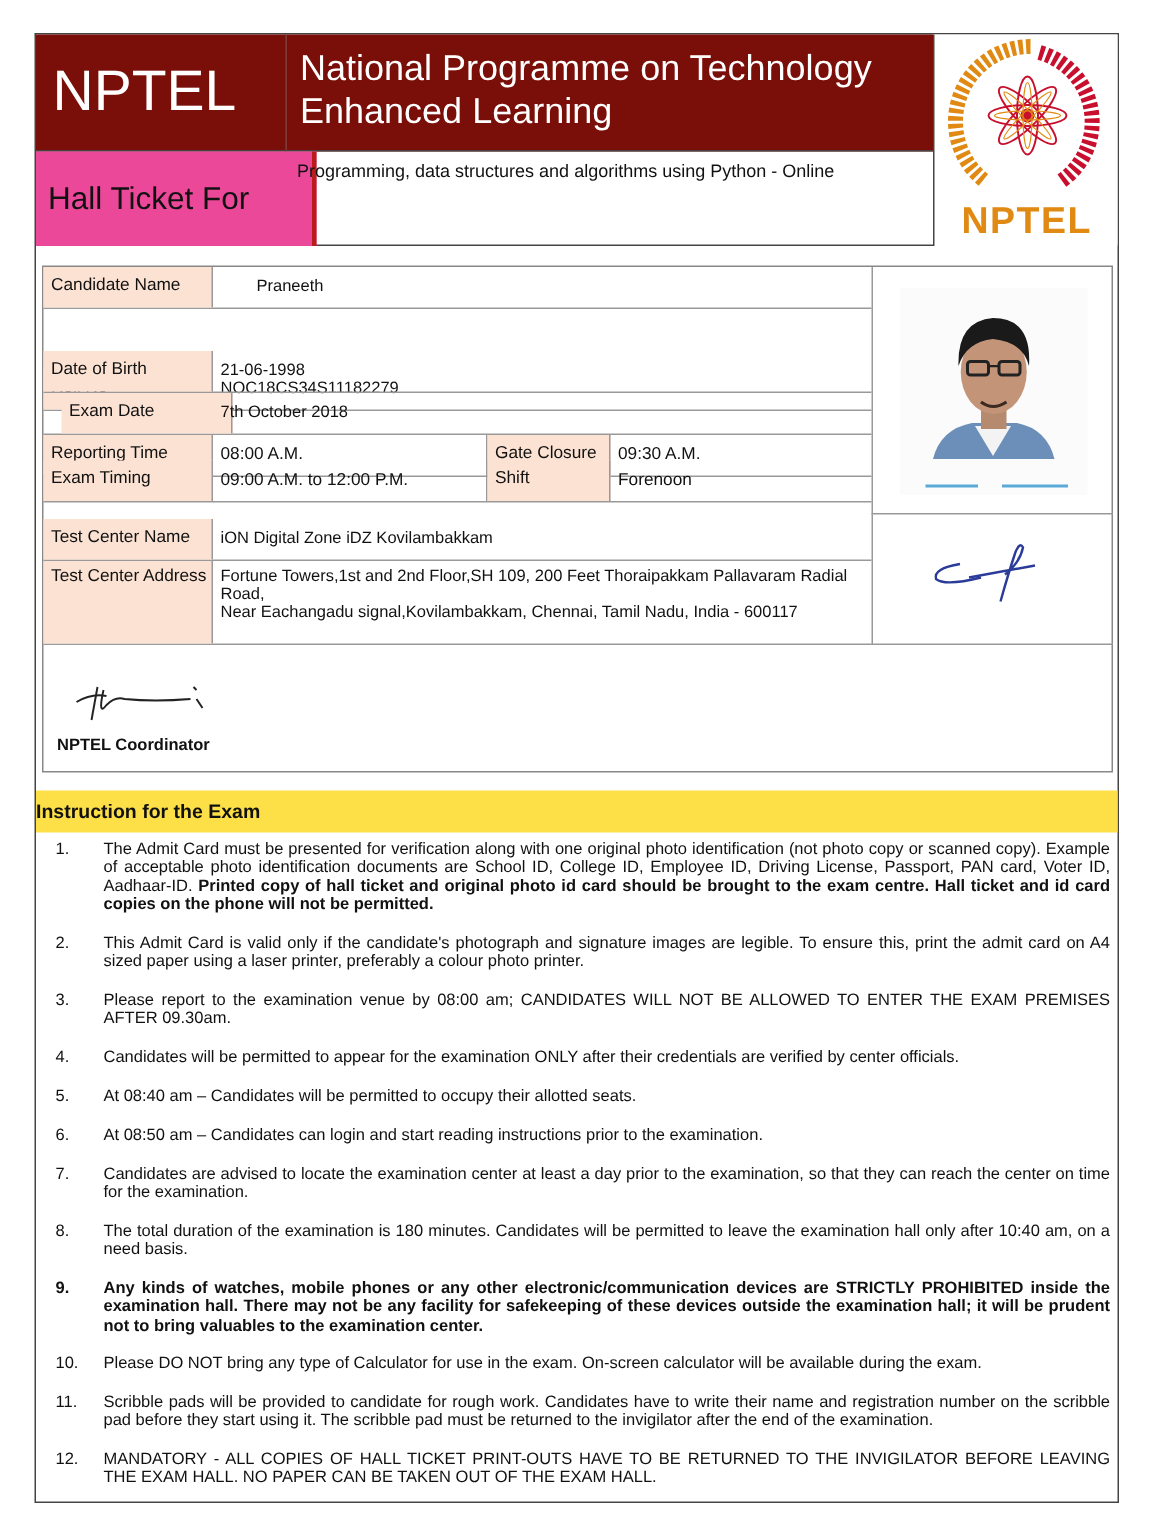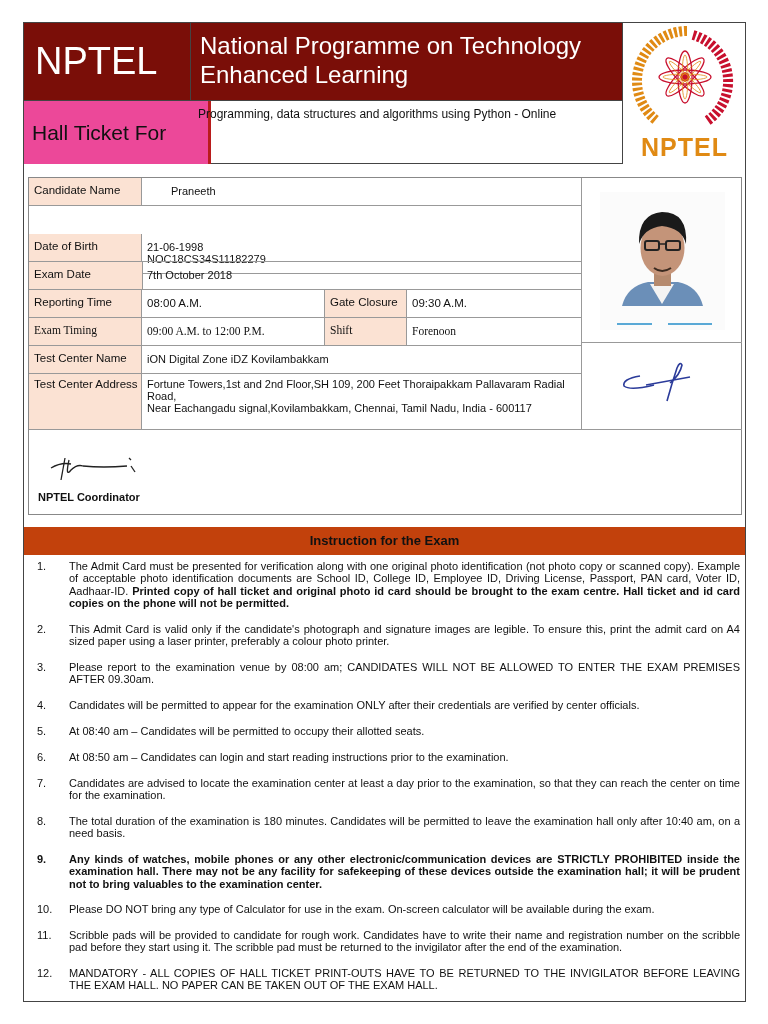--- a/index.html
+++ b/index.html
@@ -23,21 +23,21 @@
     .row { position: absolute; left: 0; height: 28px; border-bottom: 1px solid #999; }
     .lbl { position: absolute; top: 0; height: 100%; background: #fbe2d3; font-size: 11.5px; padding: 6px 0 0 5px; border-right: 1px solid #999; }
     .val { position: absolute; top: 0; height: 100%; font-size: 11px; padding: 7px 0 0 5px; }
     .val.big { font-size: 11.5px; padding-top: 7px; }
     .photo-cell { position: absolute; left: 552px; top: 0; width: 161px; height: 165px; border-left: 1px solid #999; border-bottom: 1px solid #999; }
     .sig-cell { position: absolute; left: 552px; top: 165px; width: 161px; height: 87px; border-left: 1px solid #999; border-bottom: 1px solid #999; }
     .coord { position: absolute; left: 0; top: 252px; width: 713px; height: 85px; }
     .coord-label { position: absolute; left: 9px; top: 61px; font-weight: bold; font-size: 11px; }
 
     
-    .instr-head { position: absolute; left: 0; top: 504px; width: 721px; height: 28px; background: #c2410c; text-align: center; font-weight: bold; font-size: 13px; line-height: 28px; }
+    .instr-head { position: absolute; left: 0; top: 504px; width: 721px; height: 28px; background: #fde047; font-weight: bold; font-size: 13px; line-height: 28px; }
     .instr { position: absolute; left: 0; top: 537px; width: 721px; }
     .item { position: absolute; left: 0; width: 721px; font-size: 11px; line-height: 12.3px; }
     .item .num { position: absolute; left: 13px; top: 0; }
     .item .txt { position: absolute; left: 45px; width: 671px; text-align: justify; }
     .item .txt b { font-weight: bold; }
   </style>
 </head>
 <body>
 
 <div class="page">
@@ -79,30 +79,30 @@
     </div>
     <div class="row" style="top:28px; width:552px;margin-top:40px;">
       <div class="lbl" style="left:0; width:113px;">Roll No</div>
       <div class="val" style="left:113px;">NOC18CS34S11182279</div>
     </div>
     <div class="row" style="top:56px; width:552px;">
       <div class="lbl" style="left:0; width:113px;">Date of Birth</div>
       <div class="val" style="left:113px;">21-06-1998</div>
     </div>
     <div class="row" style="top:84px; width:552px;">
-      <div class="lbl" style="left:0; width:114px;">Exam Date</div>
+      <div class="lbl" style="left:12px; width:114px;">Exam Date</div>
       <div class="val" style="left:113px;">7th October 2018</div>
     </div>
     <div class="row" style="top:112px; width:552px;">
       <div class="lbl" style="left:0; width:113px;">Reporting Time</div>
       <div class="val big" style="left:113px; width:183px; border-right:1px solid #999;">08:00 A.M.</div>
       <div class="lbl" style="left:296px; width:82px;">Gate Closure</div>
       <div class="val big" style="left:378px;">09:30 A.M.</div>
     </div>
-    <div class="row" style="top:140px; width:552px;font-family:Liberation Serif, serif;">
+    <div class="row" style="top:129px; width:552px;">
       <div class="lbl" style="left:0; width:113px;">Exam Timing</div>
       <div class="val big" style="left:113px; width:183px; border-right:1px solid #999;">09:00 A.M. to 12:00 P.M.</div>
       <div class="lbl" style="left:296px; width:82px;">Shift</div>
       <div class="val big" style="left:378px;">Forenoon</div>
     </div>
     <div class="row" style="top:168px; width:552px;">
       <div class="lbl" style="left:0; width:113px;">Test Center Name</div>
       <div class="val" style="left:113px;">iON Digital Zone iDZ  Kovilambakkam</div>
     </div>
     <div class="row" style="top:196px; width:552px; height:56px;">

